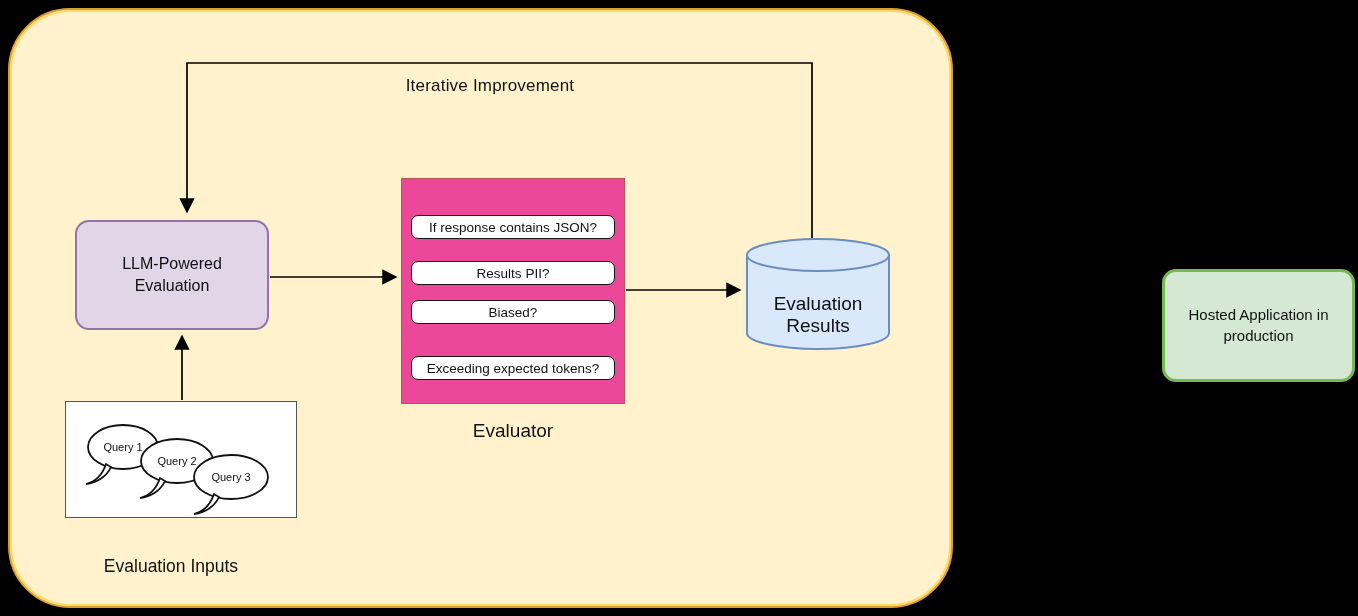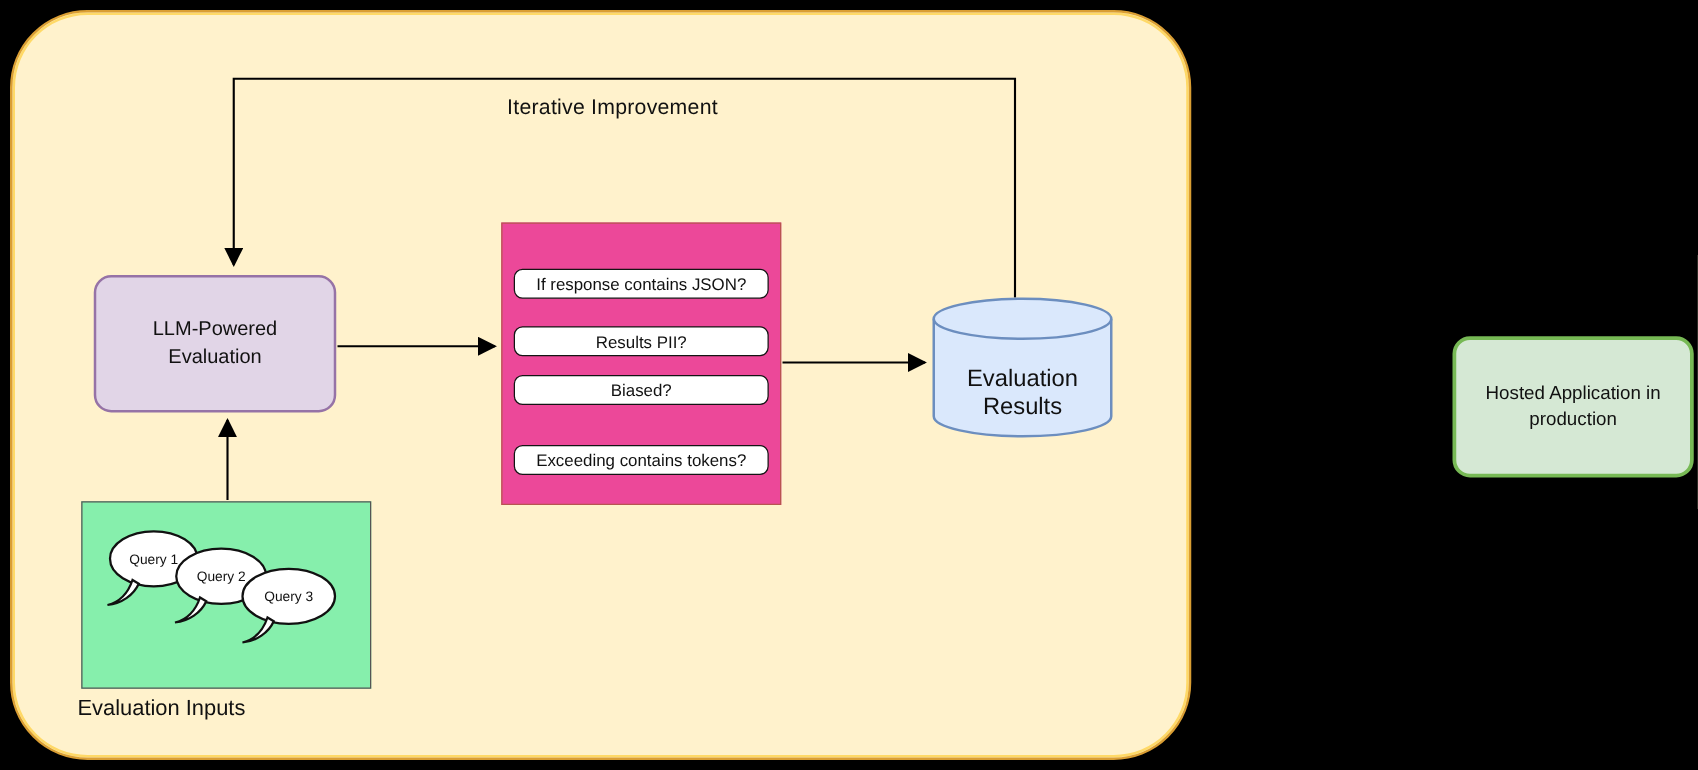--- a/index.html
+++ b/index.html
@@ -71,28 +71,29 @@
   }
 
   .cylinder-wrap { left: 745px; top: 237px; width: 146px; height: 114px; }
   .cylinder-label {
     position: absolute; left: 0; top: 56px; width: 100%;
     text-align: center; font-size: 19px;
   }
 
   .inputs-box {
     left: 65px; top: 401px;
-    width: 232px; height: 150px;
-    background: #86efac;
+    width: 232px; height: 117px;
+    background: #ffffff;
     border: 1.5px solid #555555;
     box-sizing: border-box;
     text-align: right;
   }
   .inputs-label {
     left: 62px; top: 556px; width: 218px;
+    text-align: center;
     font-size: 17.5px;
   }
 
   .hosted-box {
     left: 1162px; top: 269px;
     width: 193px; height: 113px;
     background: #D5E8D4;
     border: 3px solid #77B955;
     border-radius: 14px;
     box-sizing: border-box;
@@ -133,22 +134,23 @@
   </svg>
 
   <div class="abs loop-label">Iterative Improvement</div>
 
   <div class="abs llm-box">LLM-Powered Evaluation</div>
 
   <div class="abs evaluator-box">
     <div class="check-item" style="top: 36px;">If response contains JSON?</div>
     <div class="check-item" style="top: 82px;">Results PII?</div>
     <div class="check-item" style="top: 121px;">Biased?</div>
-    <div class="check-item" style="top: 177px;">Exceeding contains tokens?</div>
+    <div class="check-item" style="top: 177px;">Exceeding expected tokens?</div>
   </div>
+  <div class="abs evaluator-label">Evaluator</div>
 
   <div class="abs cylinder-wrap">
     <svg width="146" height="114" viewBox="0 0 146 114">
       <path d="M 2 18 C 2 9.2 33.8 2 73 2 C 112.2 2 144 9.2 144 18 L 144 96 C 144 104.8 112.2 112 73 112 C 33.8 112 2 104.8 2 96 Z" fill="#DAE8FC" stroke="#6C8EBF" stroke-width="2"></path>
       <path d="M 2 18 C 2 26.8 33.8 34 73 34 C 112.2 34 144 26.8 144 18" fill="none" stroke="#6C8EBF" stroke-width="2"></path>
     </svg>
     <div class="cylinder-label">Evaluation Results</div>
   </div>
 
   <div class="abs inputs-box">

